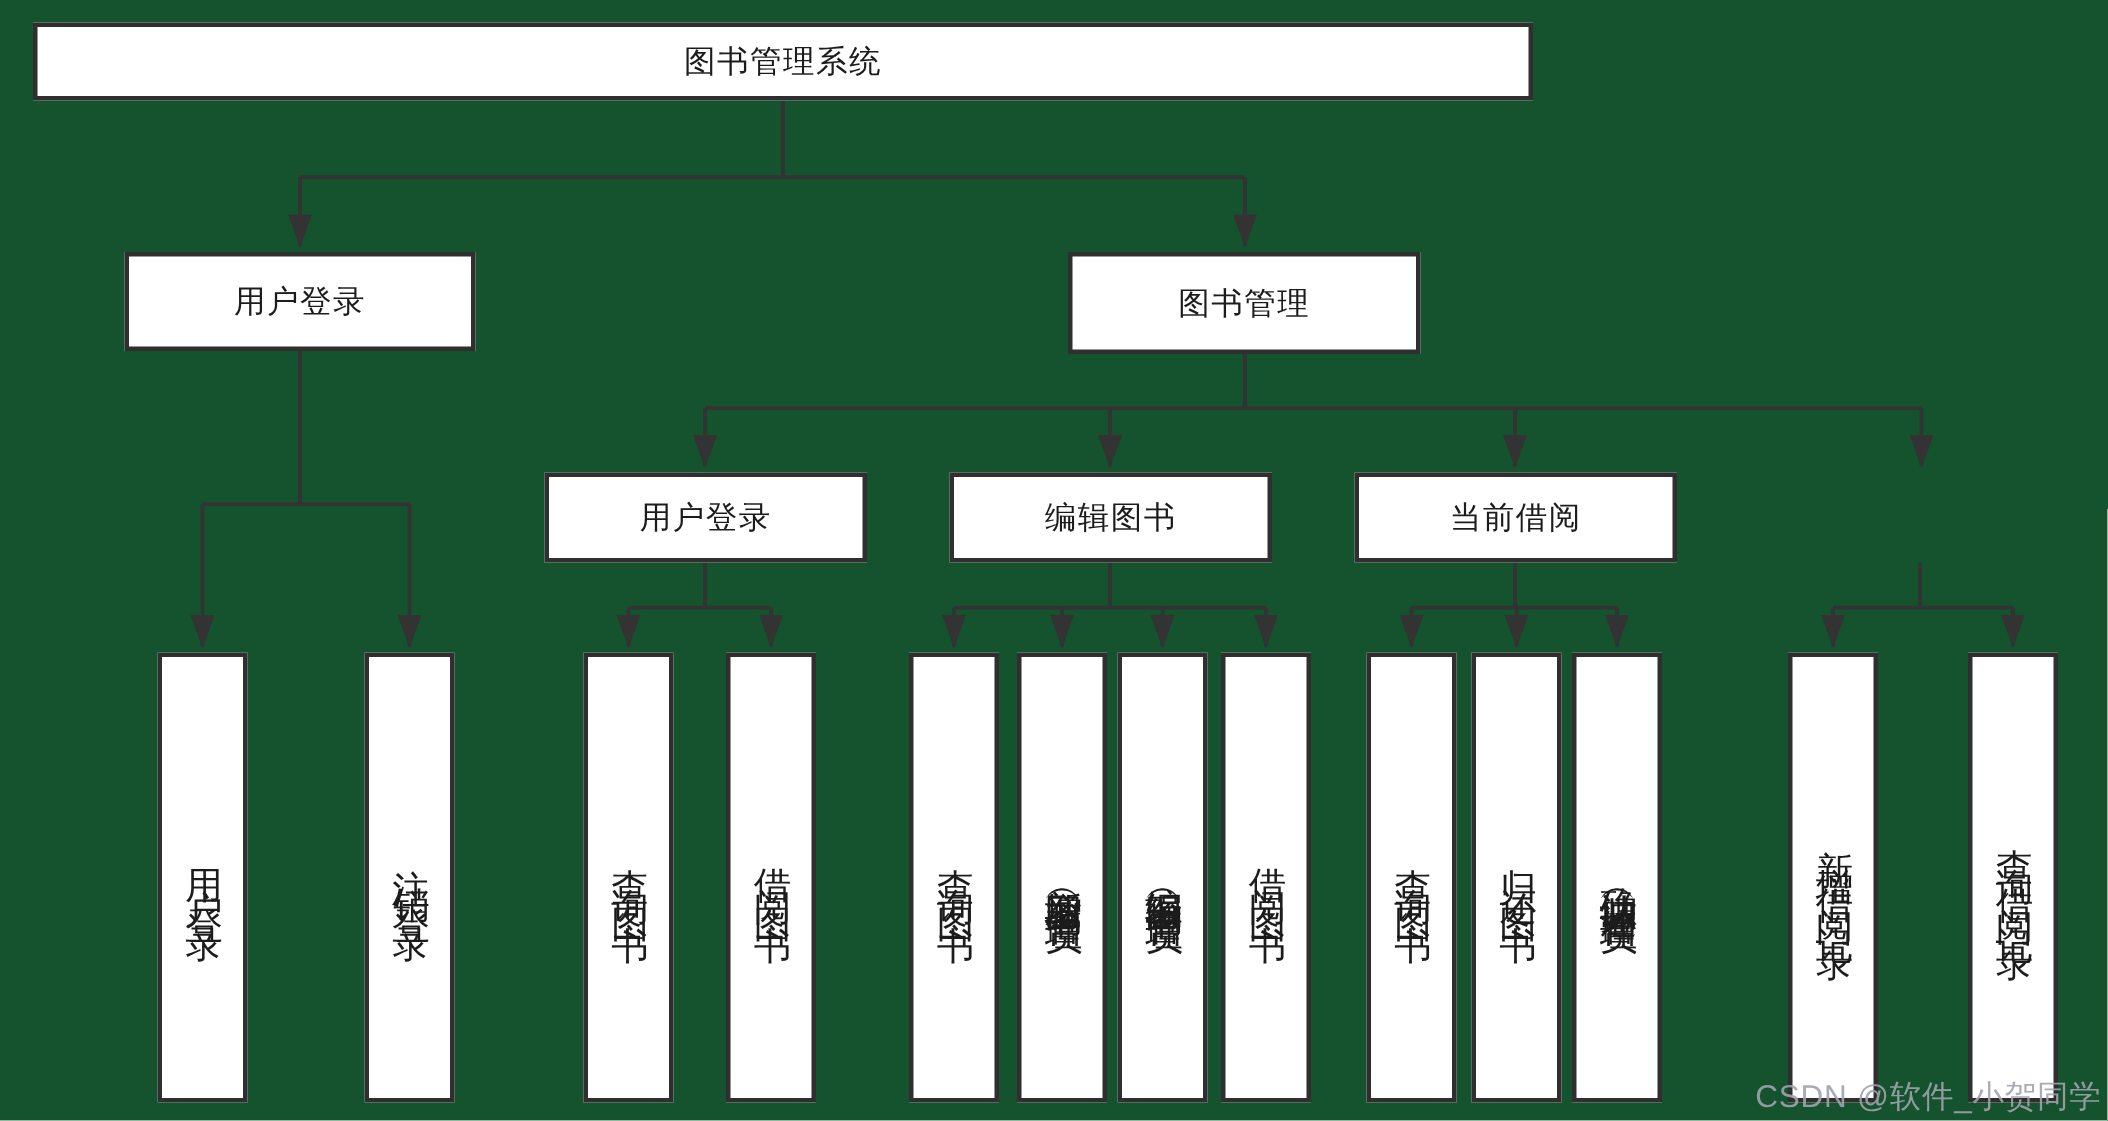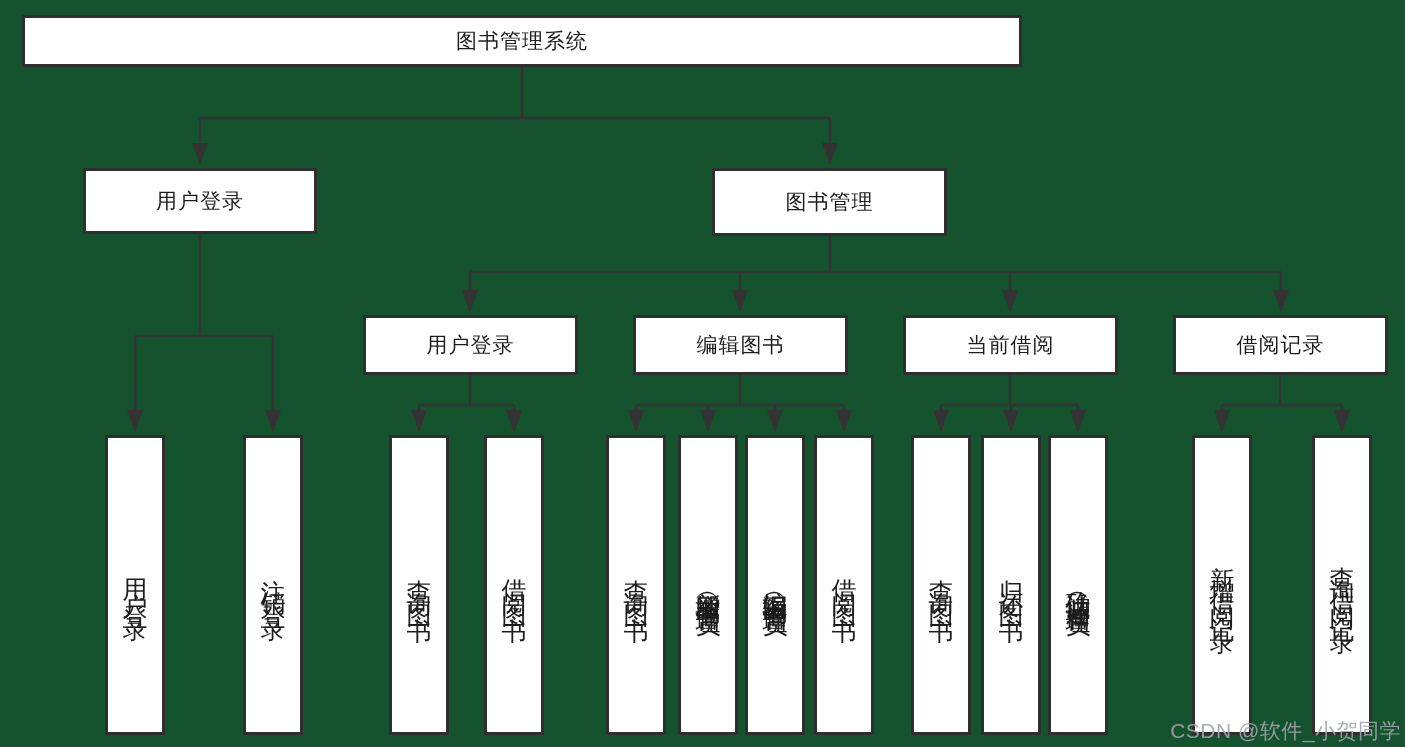--- a/index.html
+++ b/index.html
@@ -147,23 +147,20 @@
 
   <div class="node node-l3 node-l3a h-node">
     <span>用户登录</span>
   </div>
   <div class="node node-l3 node-l3b h-node">
     <span>编辑图书</span>
   </div>
   <div class="node node-l3 node-l3c h-node">
     <span>当前借阅</span>
   </div>
-  <div class="node node-l3 node-l3d h-node">
-    <span>借阅记录</span>
-  </div>
 
   <div class="node leaf leaf-1">
     <span class="v-label">用户登录</span>
   </div>
   <div class="node leaf leaf-2">
     <span class="v-label">注销登录</span>
   </div>
 
   <div class="node leaf leaf-3">
     <span class="v-label">查询图书</span>

